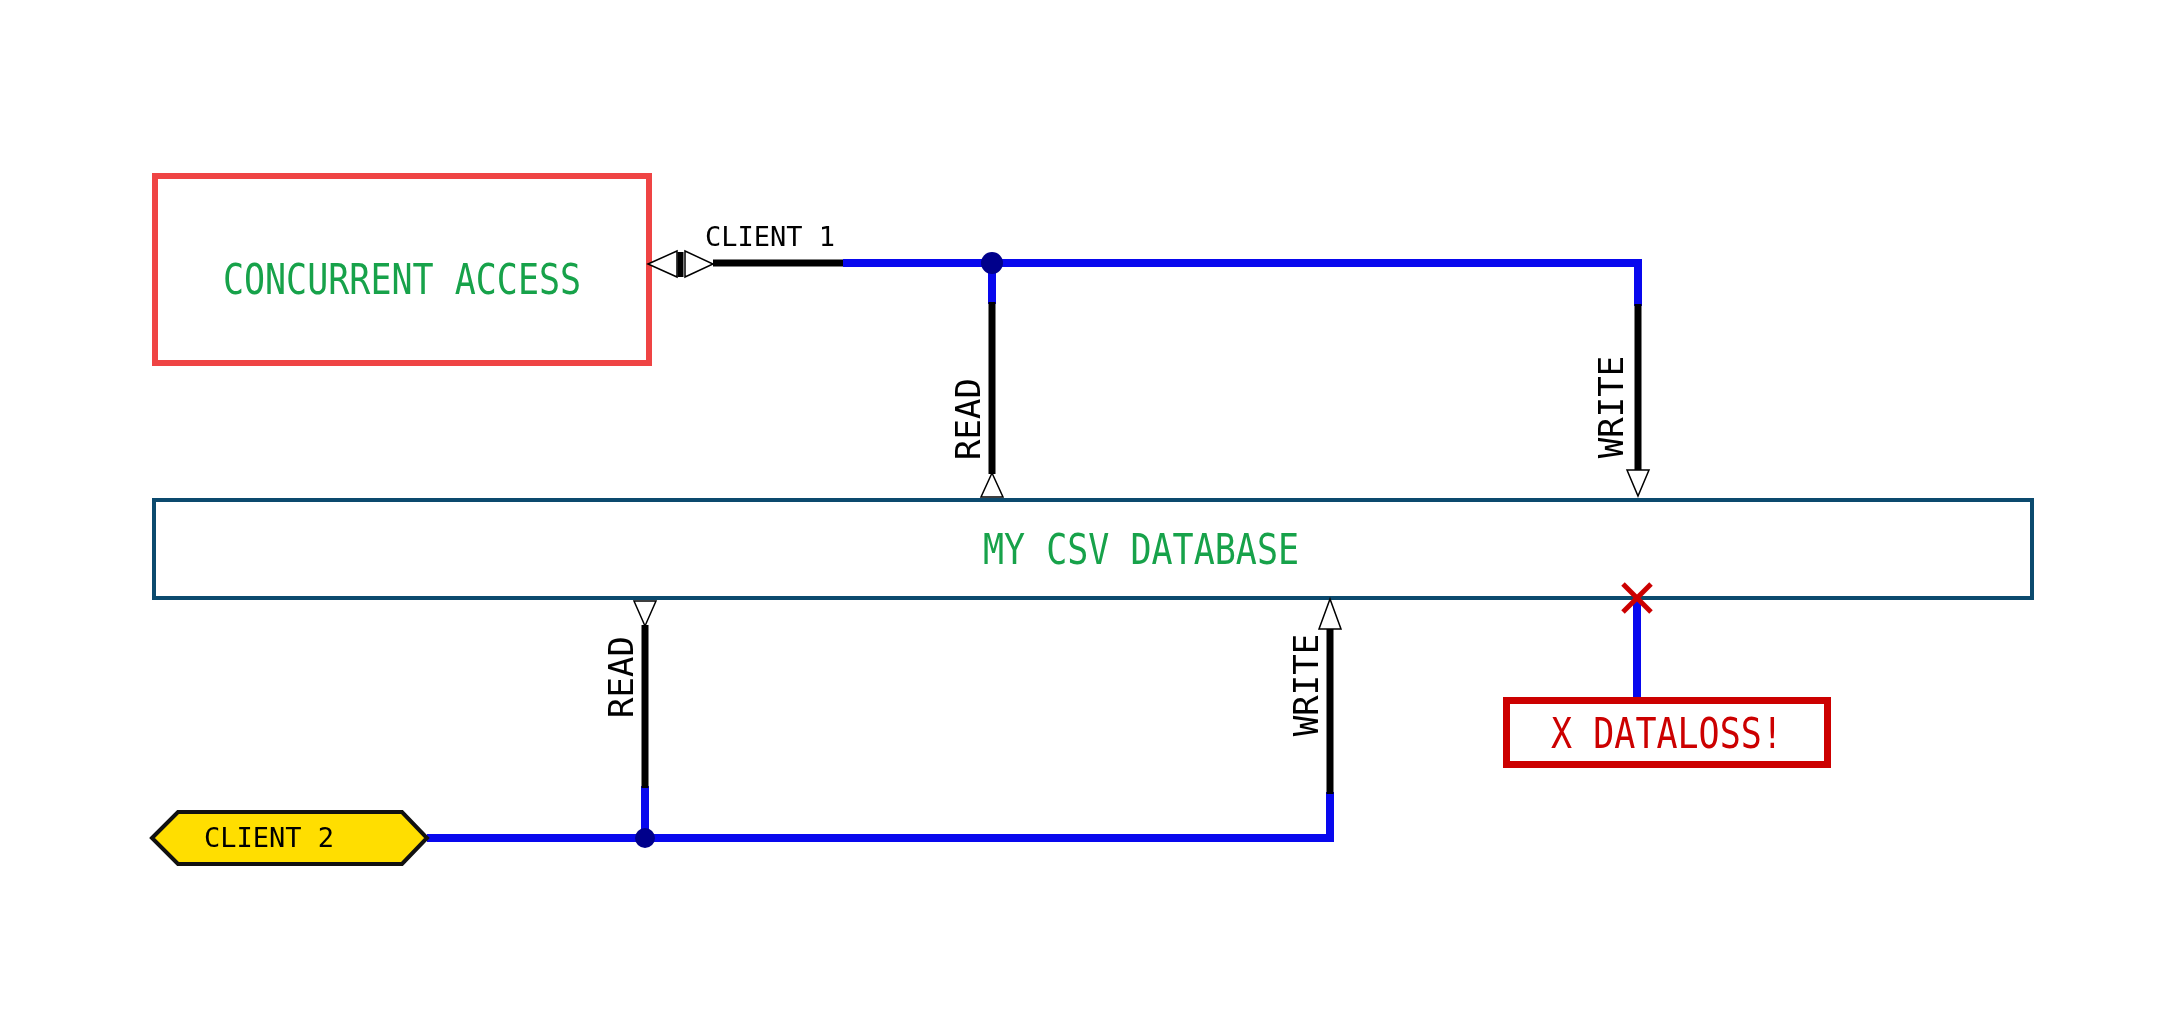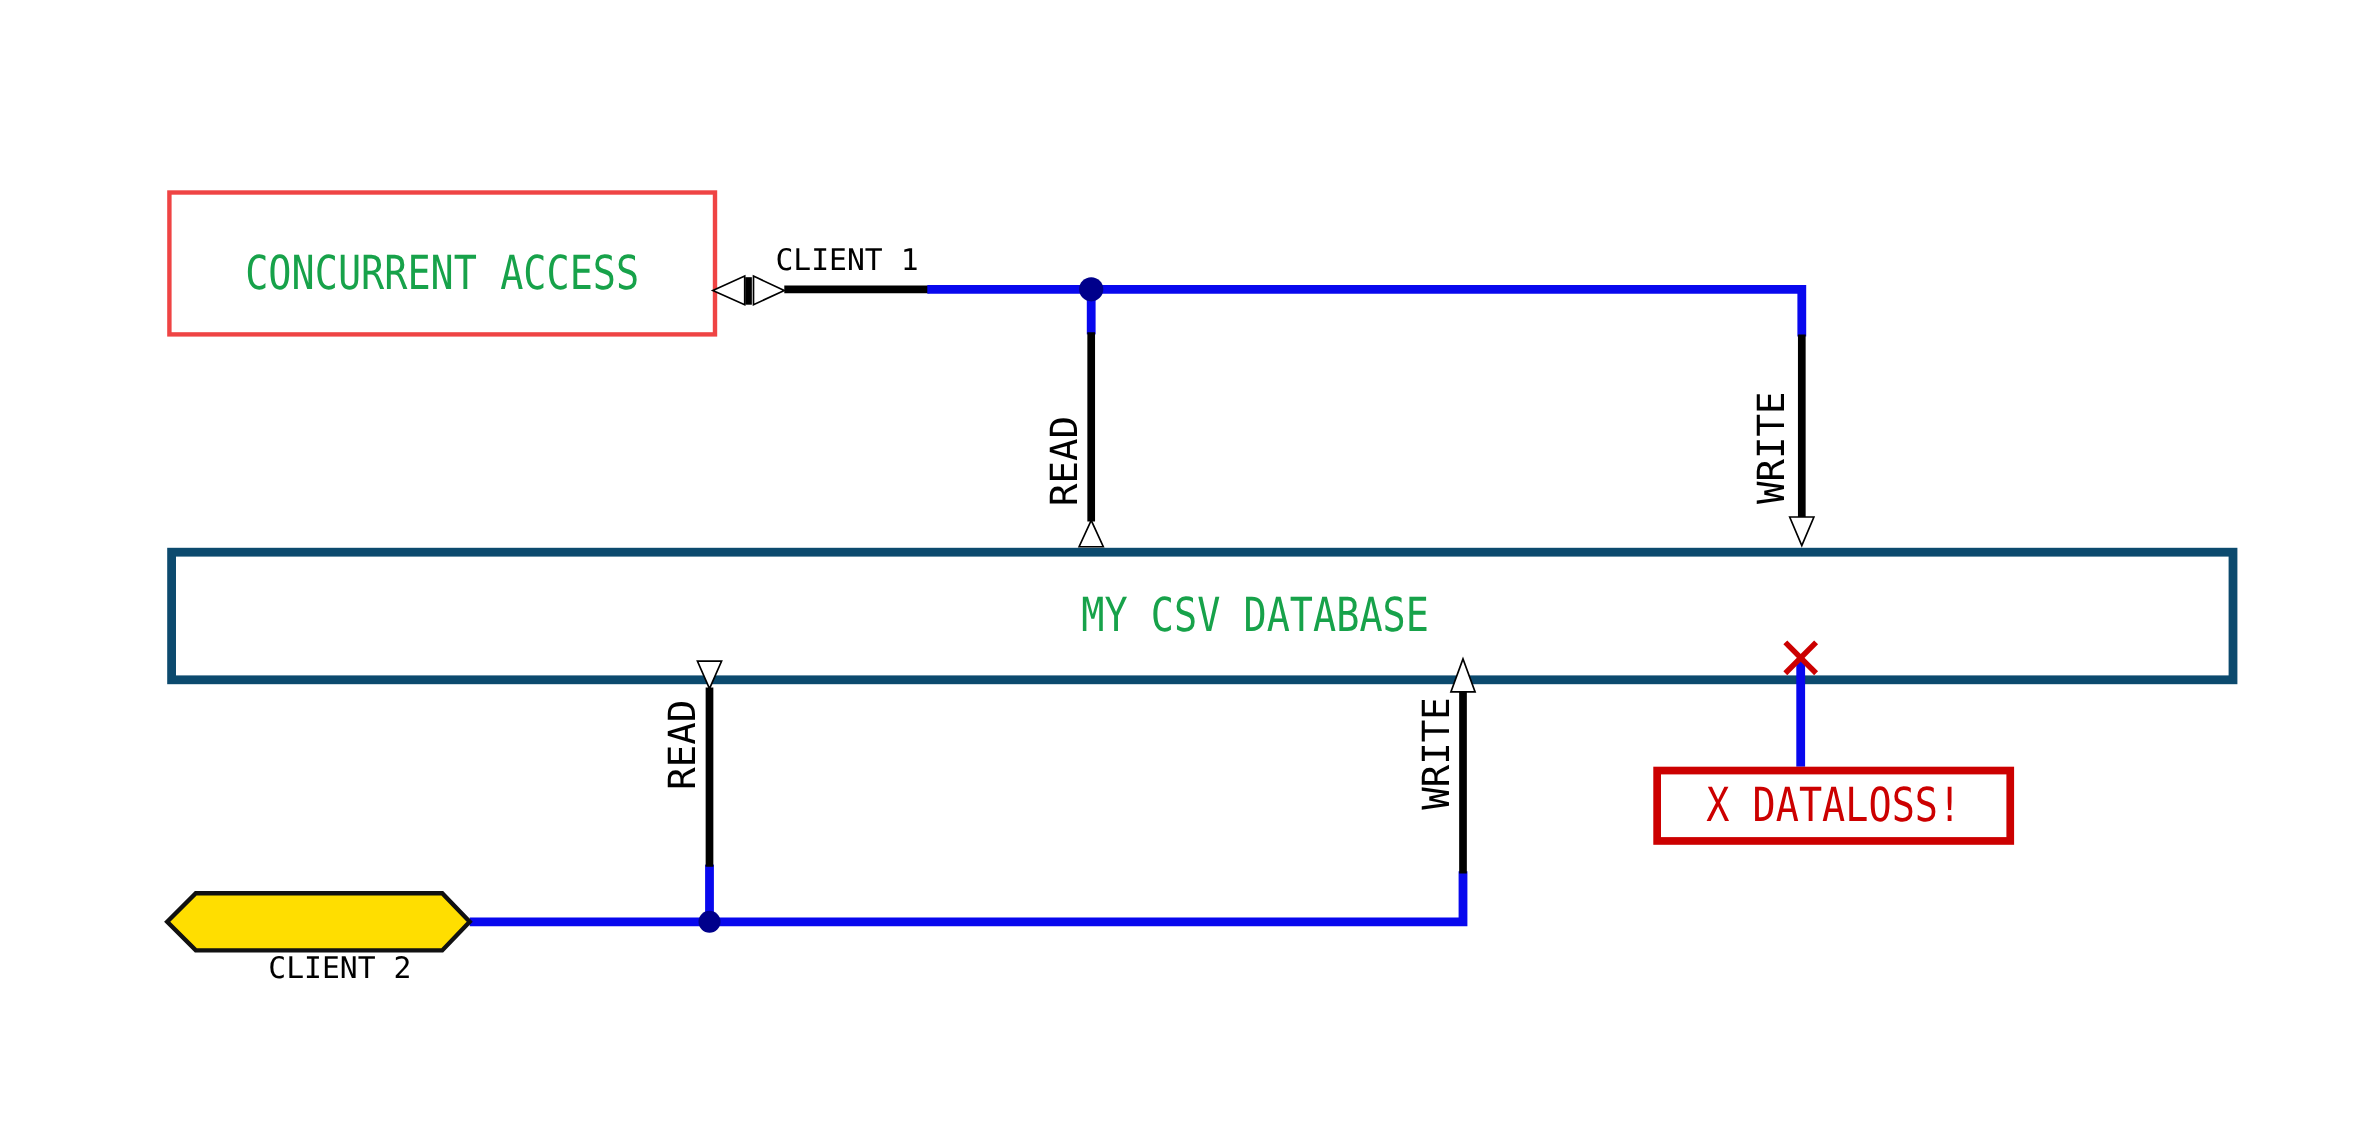--- a/index.html
+++ b/index.html
@@ -17,26 +17,26 @@
 
   
   .node-box {
     position: absolute;
     box-sizing: border-box;
     background: #ffffff;
     display: flex; align-items: center; justify-content: center;
     z-index: 1;
   }
   .box-concurrent {
-    left: 152px; top: 173px; width: 500px; height: 133px;
-    border: 4px solid #ef4444;
+    left: 152px; top: 173px; width: 500px; height: 193px;
+    border: 6px solid #ef4444;
   }
   .box-database {
-    left: 152px; top: 498px; width: 1882px; height: 124px;
-    border: 8px solid #0c4a6e;
+    left: 152px; top: 498px; width: 1882px; height: 102px;
+    border: 4px solid #0c4a6e;
   }
   .box-dataloss {
     left: 1477px; top: 697px; width: 328px; height: 71px;
     border: 7px solid #cc0000;
     z-index: 3;
     margin-left: 26px;
   }
 
   .green-label {
     color: #17a24a;
@@ -60,21 +60,21 @@
     font-size: 27px;
     white-space: nowrap;
     z-index: 4;
   }
   .label-client1 {
     left: 687px; top: 219px; width: 166px; height: 36px;
     text-align: center; line-height: 36px;
   }
   .label-client2 {
     left: 204px; top: 820px; width: 170px; height: 36px;
-    text-align: right; line-height: 36px; margin-top: 43px;
+    text-align: left; line-height: 36px;
   }
   .vlabel {
     position: absolute;
     font-size: 34px;
     text-align: center;
     transform: rotate(-90deg);
     z-index: 4;
     white-space: nowrap;
   }
   .vlabel-read1  { left: 923px; top: 399px; width: 90px;  height: 40px; line-height: 40px; }

